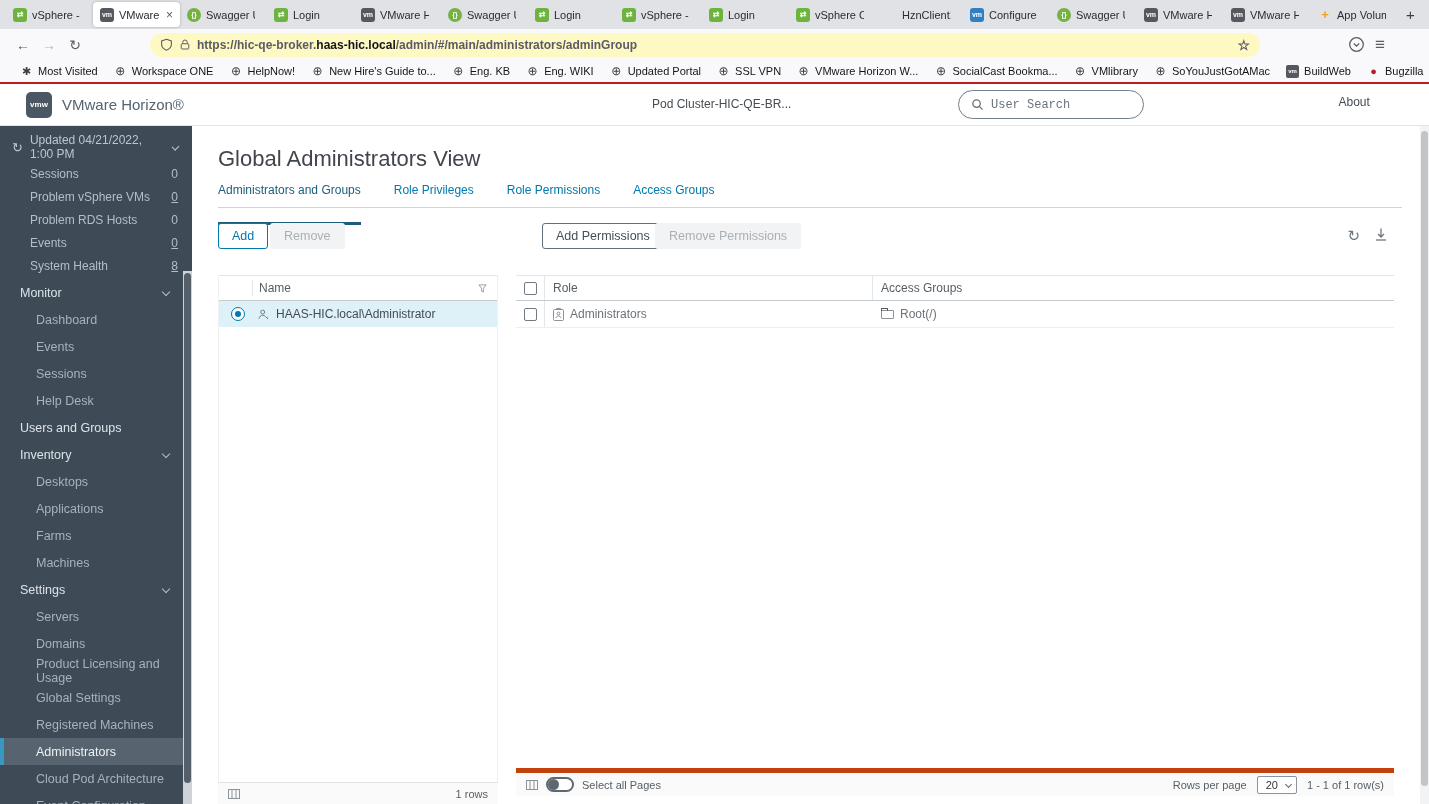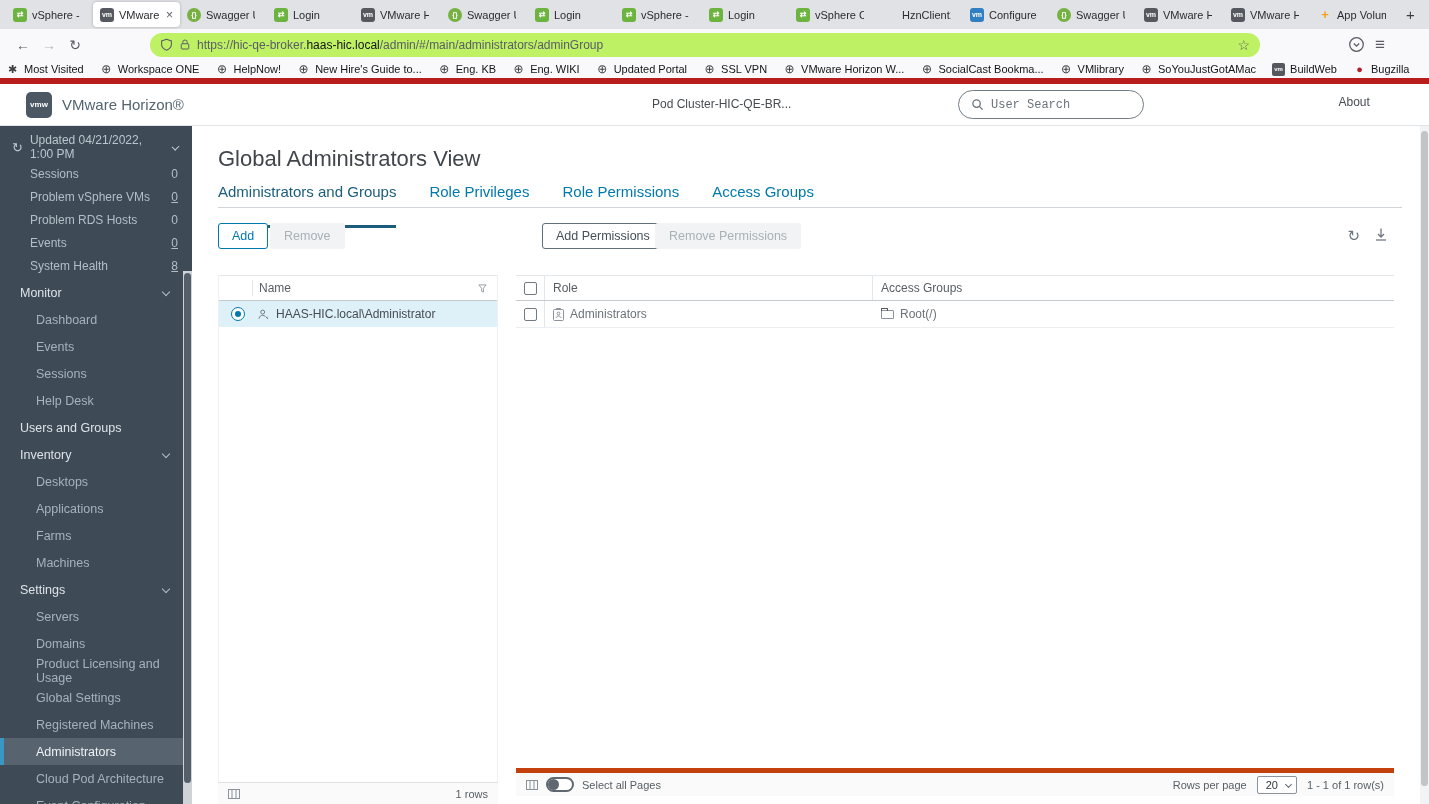--- a/index.html
+++ b/index.html
@@ -22,29 +22,29 @@
   .fav[data-icon="swagger"] { background:#77b143; border-radius:50%; }
   .fav[data-icon="swagger"]::before { content:"{}"; font-size:7px; }
   .fav[data-icon="appvol"] { background:transparent; color:#f0a11e; }
   .fav[data-icon="appvol"]::before { content:"+"; font-size:13px; font-weight:bold; }
   .fav[data-icon="none"] { visibility:hidden; }
   #new-tab { margin-left:8px; font-size:15px; color:#3c3c43; }
 
   #navbar { position:absolute; left:0; top:29px; width:1429px; height:31px; background:#f9f9fb; display:flex; align-items:center; padding:0 10px; }
   .nav-btn { width:26px; height:24px; display:flex; align-items:center; justify-content:center; color:#5b5b66; font-size:14px; }
   .nav-btn.dim { color:#b4b4bc; }
-  #urlfield { margin-left:62px; width:1110px; height:24px; background:#bef264; border-radius:13px; display:flex; align-items:center; padding:0 10px; gap:6px; }
+  #urlfield { margin-left:62px; width:1110px; height:24px; background:#fef9c3; border-radius:13px; display:flex; align-items:center; padding:0 10px; gap:6px;font-weight:bold; }
   #url-text { font-size:12px; color:#5b5b66; flex:1; white-space:nowrap; overflow:hidden; }
   #url-text .host { color:#15141a; }
   #bookmark-star { font-size:14px; color:#5b5b66; margin-left:auto; }
   .chrome-icon { color:#5b5b66; }
   #pocket-btn { margin-left:88px; }
   #menu-btn { margin-left:10px; font-size:17px; }
 
-  #bookmarksbar { position:absolute; left:0; top:60px; width:1429px; height:24px; background:#f9f9fb; border-bottom:6px solid #b91c1c; display:flex; align-items:center; padding:0 6px; gap:16px; font-size:11px; color:#15141a; }
+  #bookmarksbar { position:absolute; left:0; top:60px; width:1429px; height:24px; background:#f9f9fb; border-bottom:2px solid #b91c1c; display:flex; align-items:center; padding:0 20px; gap:16px; font-size:11px; color:#15141a; }
   .bm { display:flex; align-items:center; gap:5px; white-space:nowrap; }
   .bm-ic { width:13px; height:13px; display:flex; align-items:center; justify-content:center; }
   .bm-ic[data-icon="globe"]::before { content:"⊕"; font-size:12px; color:#3f3f44; }
   .bm-ic[data-icon="gear"]::before { content:"✱"; font-size:11px; color:#3f3f44; }
   .bm-ic[data-icon="vm"] { background:#55585e; border-radius:2px; }
   .bm-ic[data-icon="vm"]::before { content:"vm"; color:#fff; font-size:6px; font-weight:bold; }
   .bm-ic[data-icon="bug"]::before { content:"●"; font-size:11px; color:#b21f24; }
   .folder-ic { width:13px; height:9px; border:1px solid #55555c; border-radius:1px; position:relative; }
   .folder-ic::before { content:""; position:absolute; top:-3px; left:-1px; width:5px; height:2px; border:1px solid #55555c; border-bottom:none; border-radius:1px 1px 0 0; }
 
@@ -80,21 +80,21 @@
   .nav-item .chev { position:absolute; right:14px; color:#b4bec6; margin-top:-2px; }
   .nav-item[data-selected="true"] { background:#57636e; color:#eef2f4; }
   .nav-item[data-selected="true"]::before { content:""; position:absolute; left:0; top:0; bottom:0; width:4px; background:#3898c3; }
   #side-scrollbar { position:absolute; left:183px; top:145px; width:9px; bottom:0; background:#cfd3d7; }
   #side-thumb { position:absolute; left:1px; top:2px; width:7px; height:510px; background:#545f69; border-radius:4px; }
 
   
   #main { position:absolute; left:192px; top:126px; width:1237px; height:678px; background:#fff; }
   #page-title { position:absolute; left:26px; top:20px; font-size:22px; font-weight:400; color:#41464c; }
   #view-tabs { position:absolute; left:26px; top:57px; display:flex; gap:33px; }
-  .vtab { font-size:15px; padding-bottom:25px; color:#0079ad; cursor:pointer; border-bottom:3px solid transparent; }
+  .vtab { font-size:12px; padding-bottom:25px; color:#0079ad; cursor:pointer; border-bottom:3px solid transparent; }
   .vtab[data-active="true"] { color:#1b5d7b; border-bottom-color:#1b5d7b; }
   #tabs-sep { position:absolute; left:26px; top:81px; right:27px; height:1px; background:#cfd4d8; }
   #toolbar { position:absolute; left:26px; top:97px; right:27px; height:27px; }
   .btn { display:inline-flex; align-items:center; justify-content:center; height:26px; padding:0 13px; font-size:12.5px; border-radius:3px; border:1px solid transparent; cursor:pointer; background:#fff; }
   .btn.primary-outline { border-color:#0079ad; color:#0079ad; }
   .btn.neutral-outline { border-color:#5f707c; color:#454f58; }
   .btn.disabled { background:#f1f3f4; color:#a9b1b7; cursor:default; }
   #btn-add { position:absolute; left:0; }
   #btn-remove { position:absolute; left:52px; }
   #btn-addperm { position:absolute; left:324px; }

